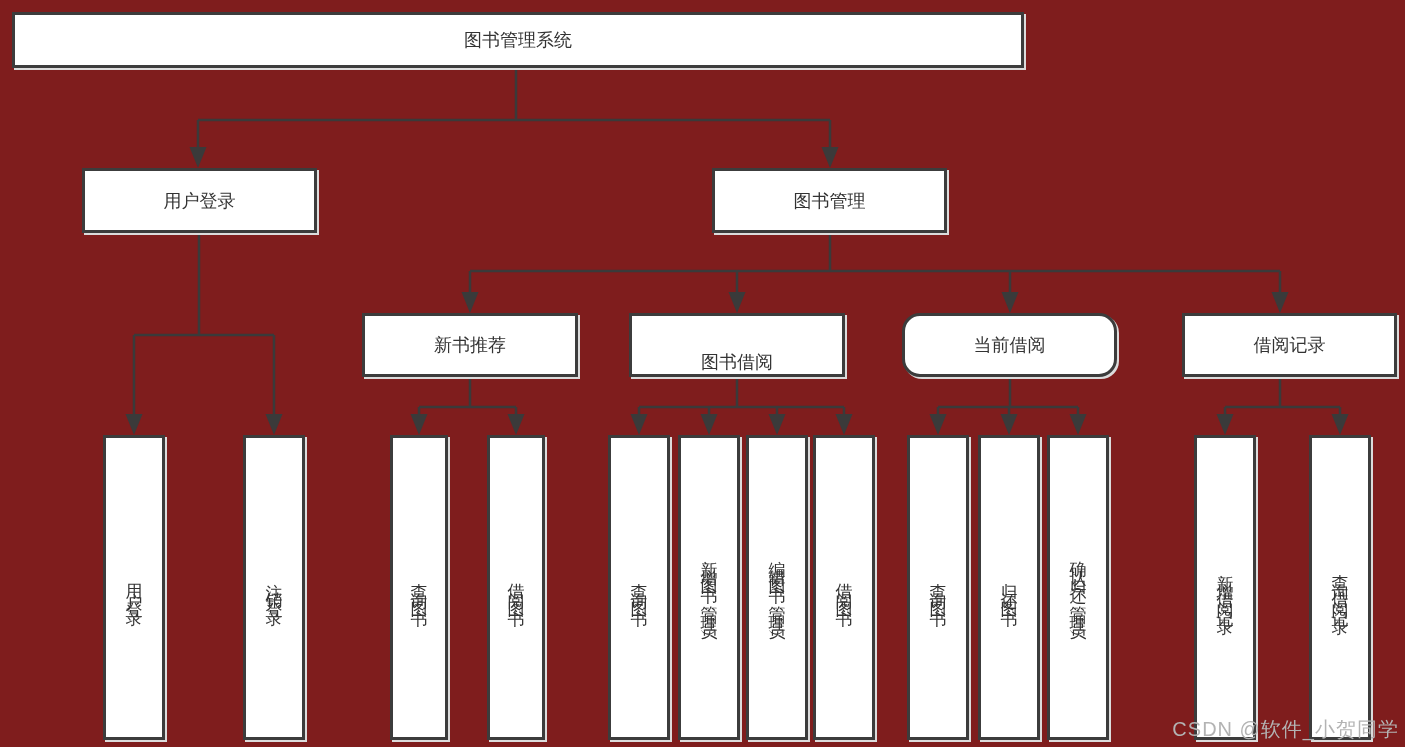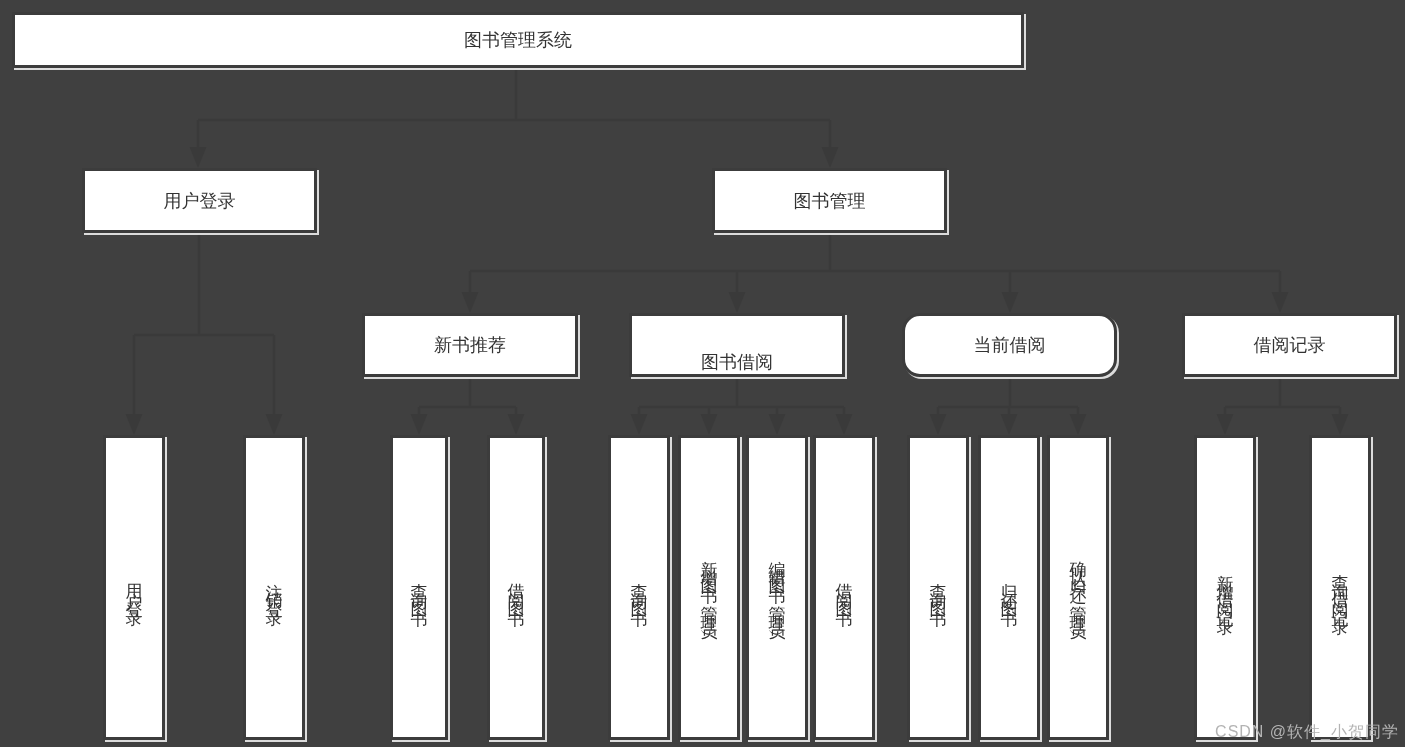--- a/index.html
+++ b/index.html
@@ -3,21 +3,21 @@
 <meta charset="utf-8">
 <style>
   * { margin: 0; padding: 0; box-sizing: border-box; }
   html, body { background: #ffffff; }
   body { font-family: "Liberation Sans", "DejaVu Sans", sans-serif; }
 
   .canvas {
     position: relative;
     width: 1405px;
     height: 747px;
-    background: #404040;
+    background: #7f1d1d;
     overflow: hidden;
   }
 
   .connectors {
     position: absolute;
     left: 0; top: 0;
     width: 1405px; height: 747px;
     pointer-events: none;
   }
 
@@ -40,21 +40,21 @@
     writing-mode: vertical-lr;
     text-orientation: mixed;
     letter-spacing: 9px;
     line-height: 1;
   }
 
   .watermark {
     position: absolute;
     right: 6px;
     bottom: 4px;
-    font-size: 16px;
+    font-size: 20px;
     color: #b3b3b3;
     letter-spacing: 1px;
     z-index: 5;
     white-space: nowrap;
   }
 </style>
 </head>
 <body>
 
 <div class="canvas">

